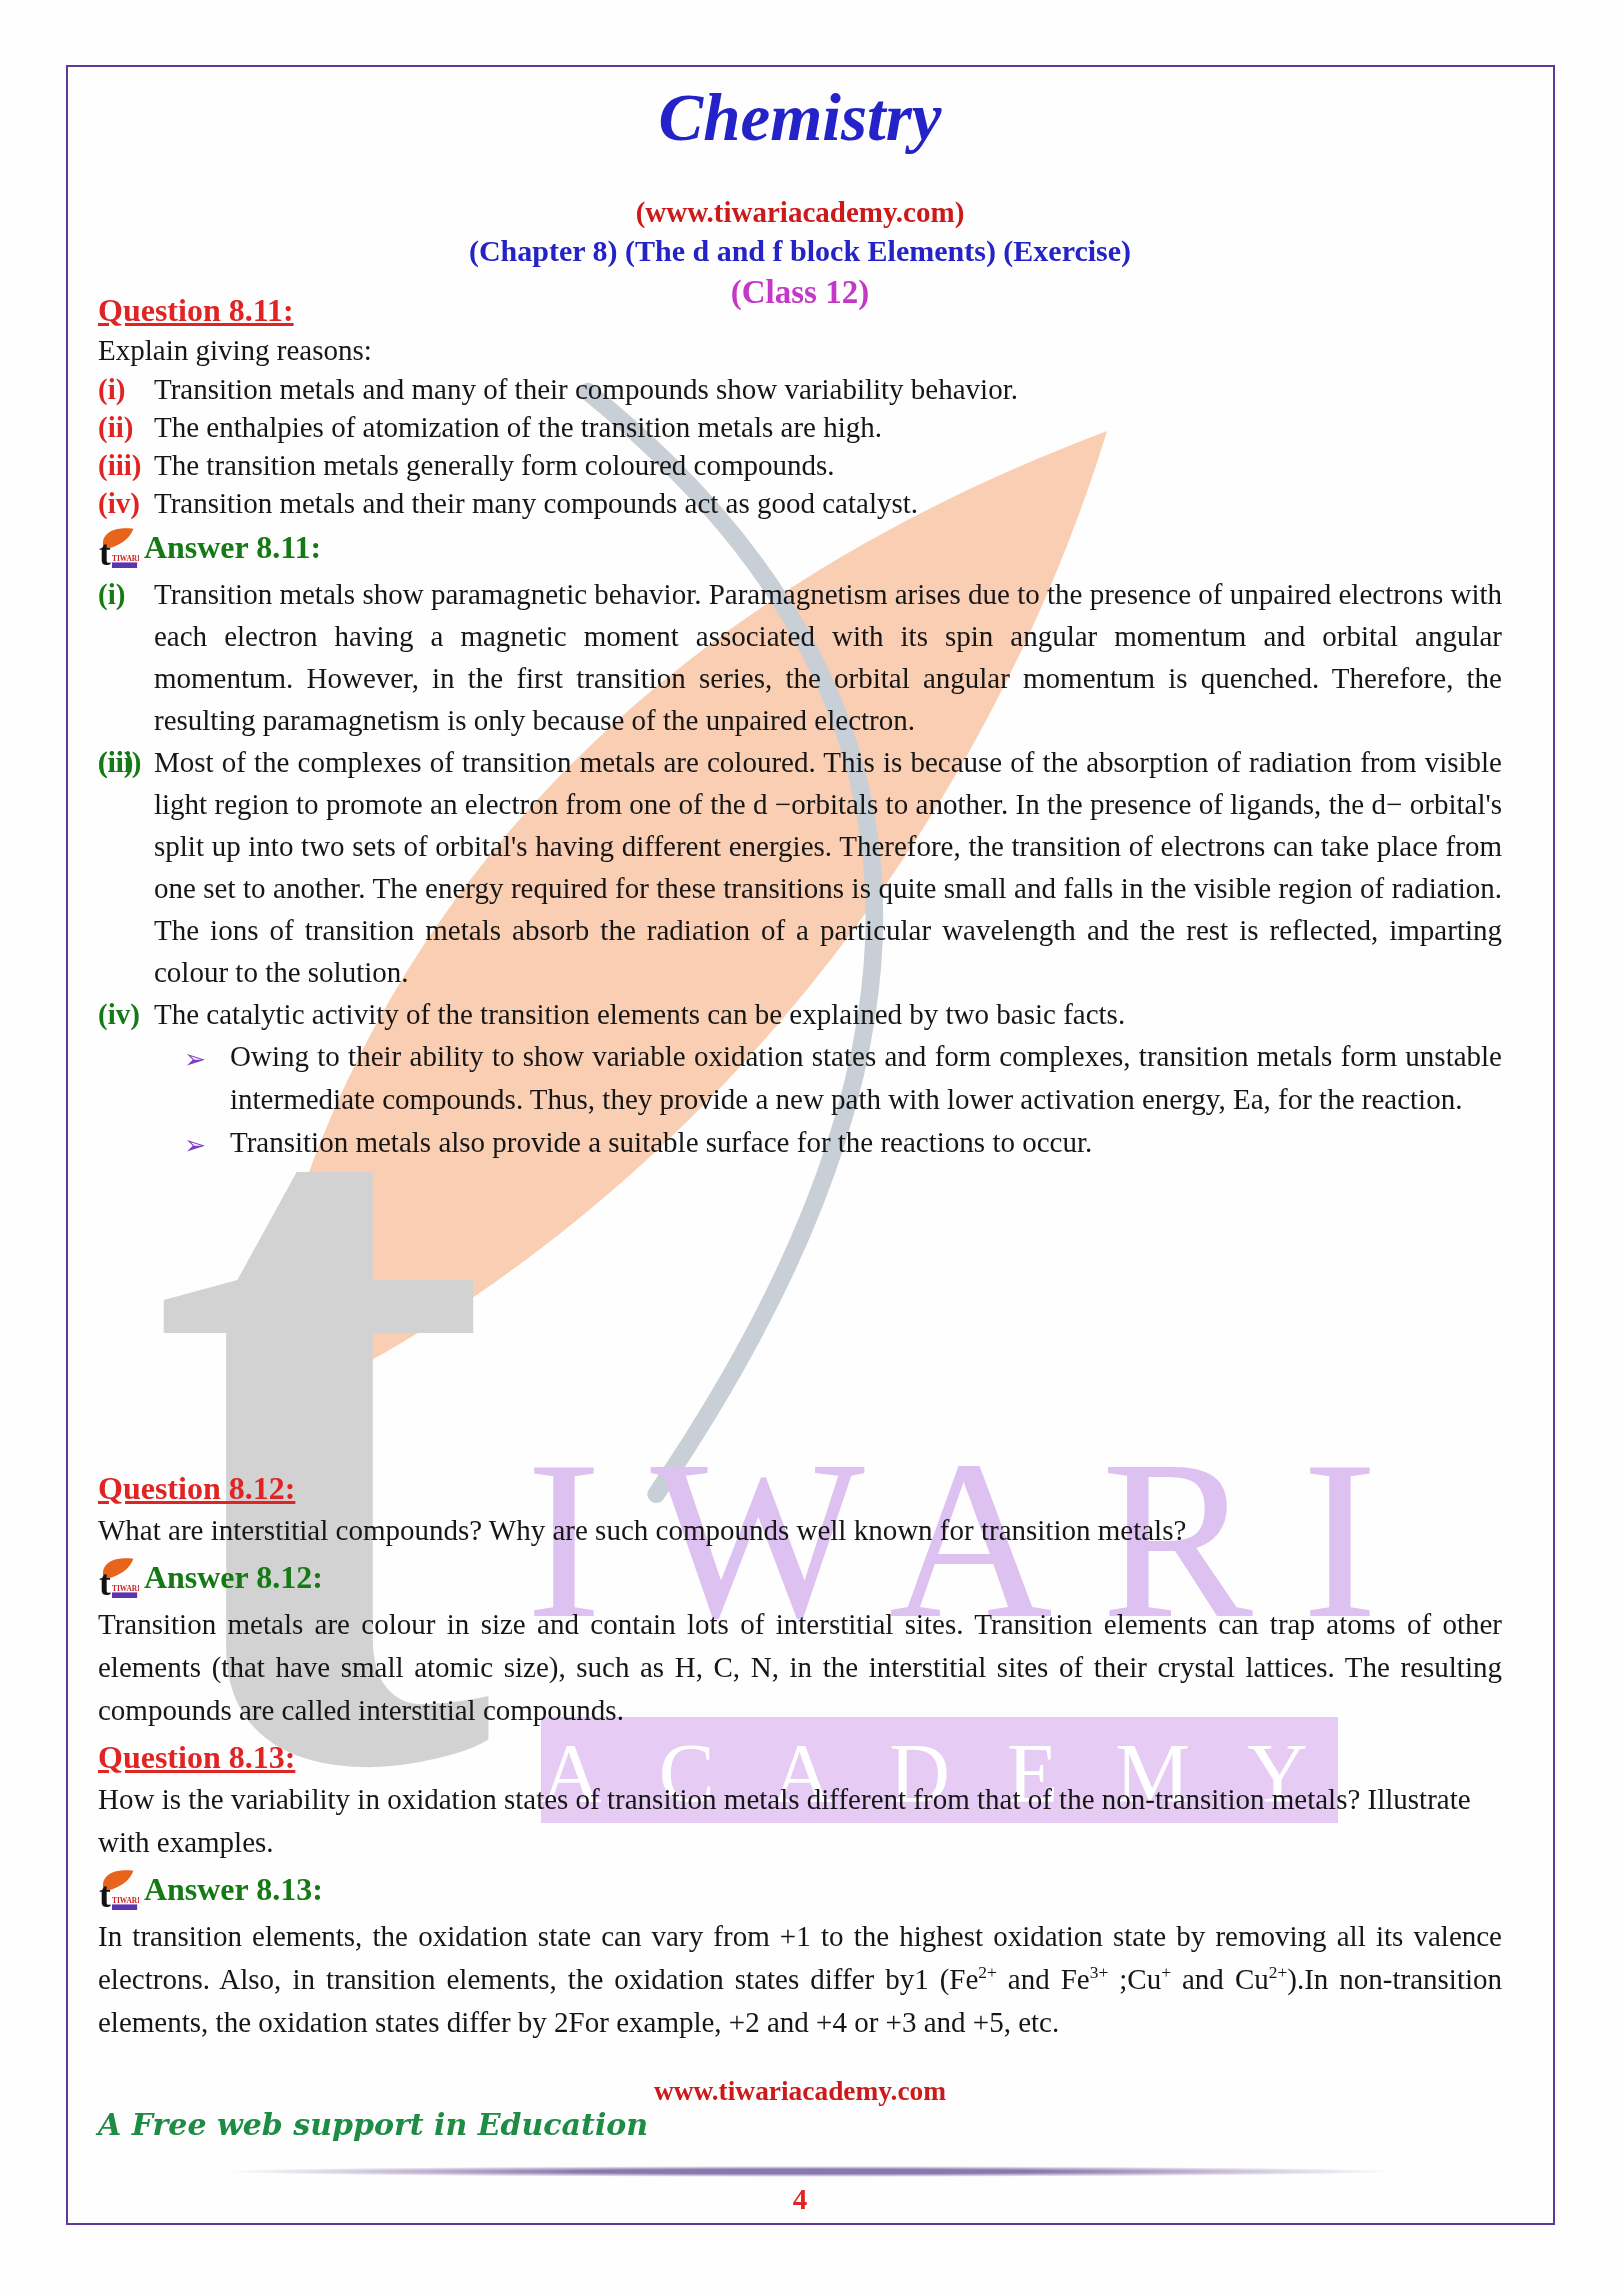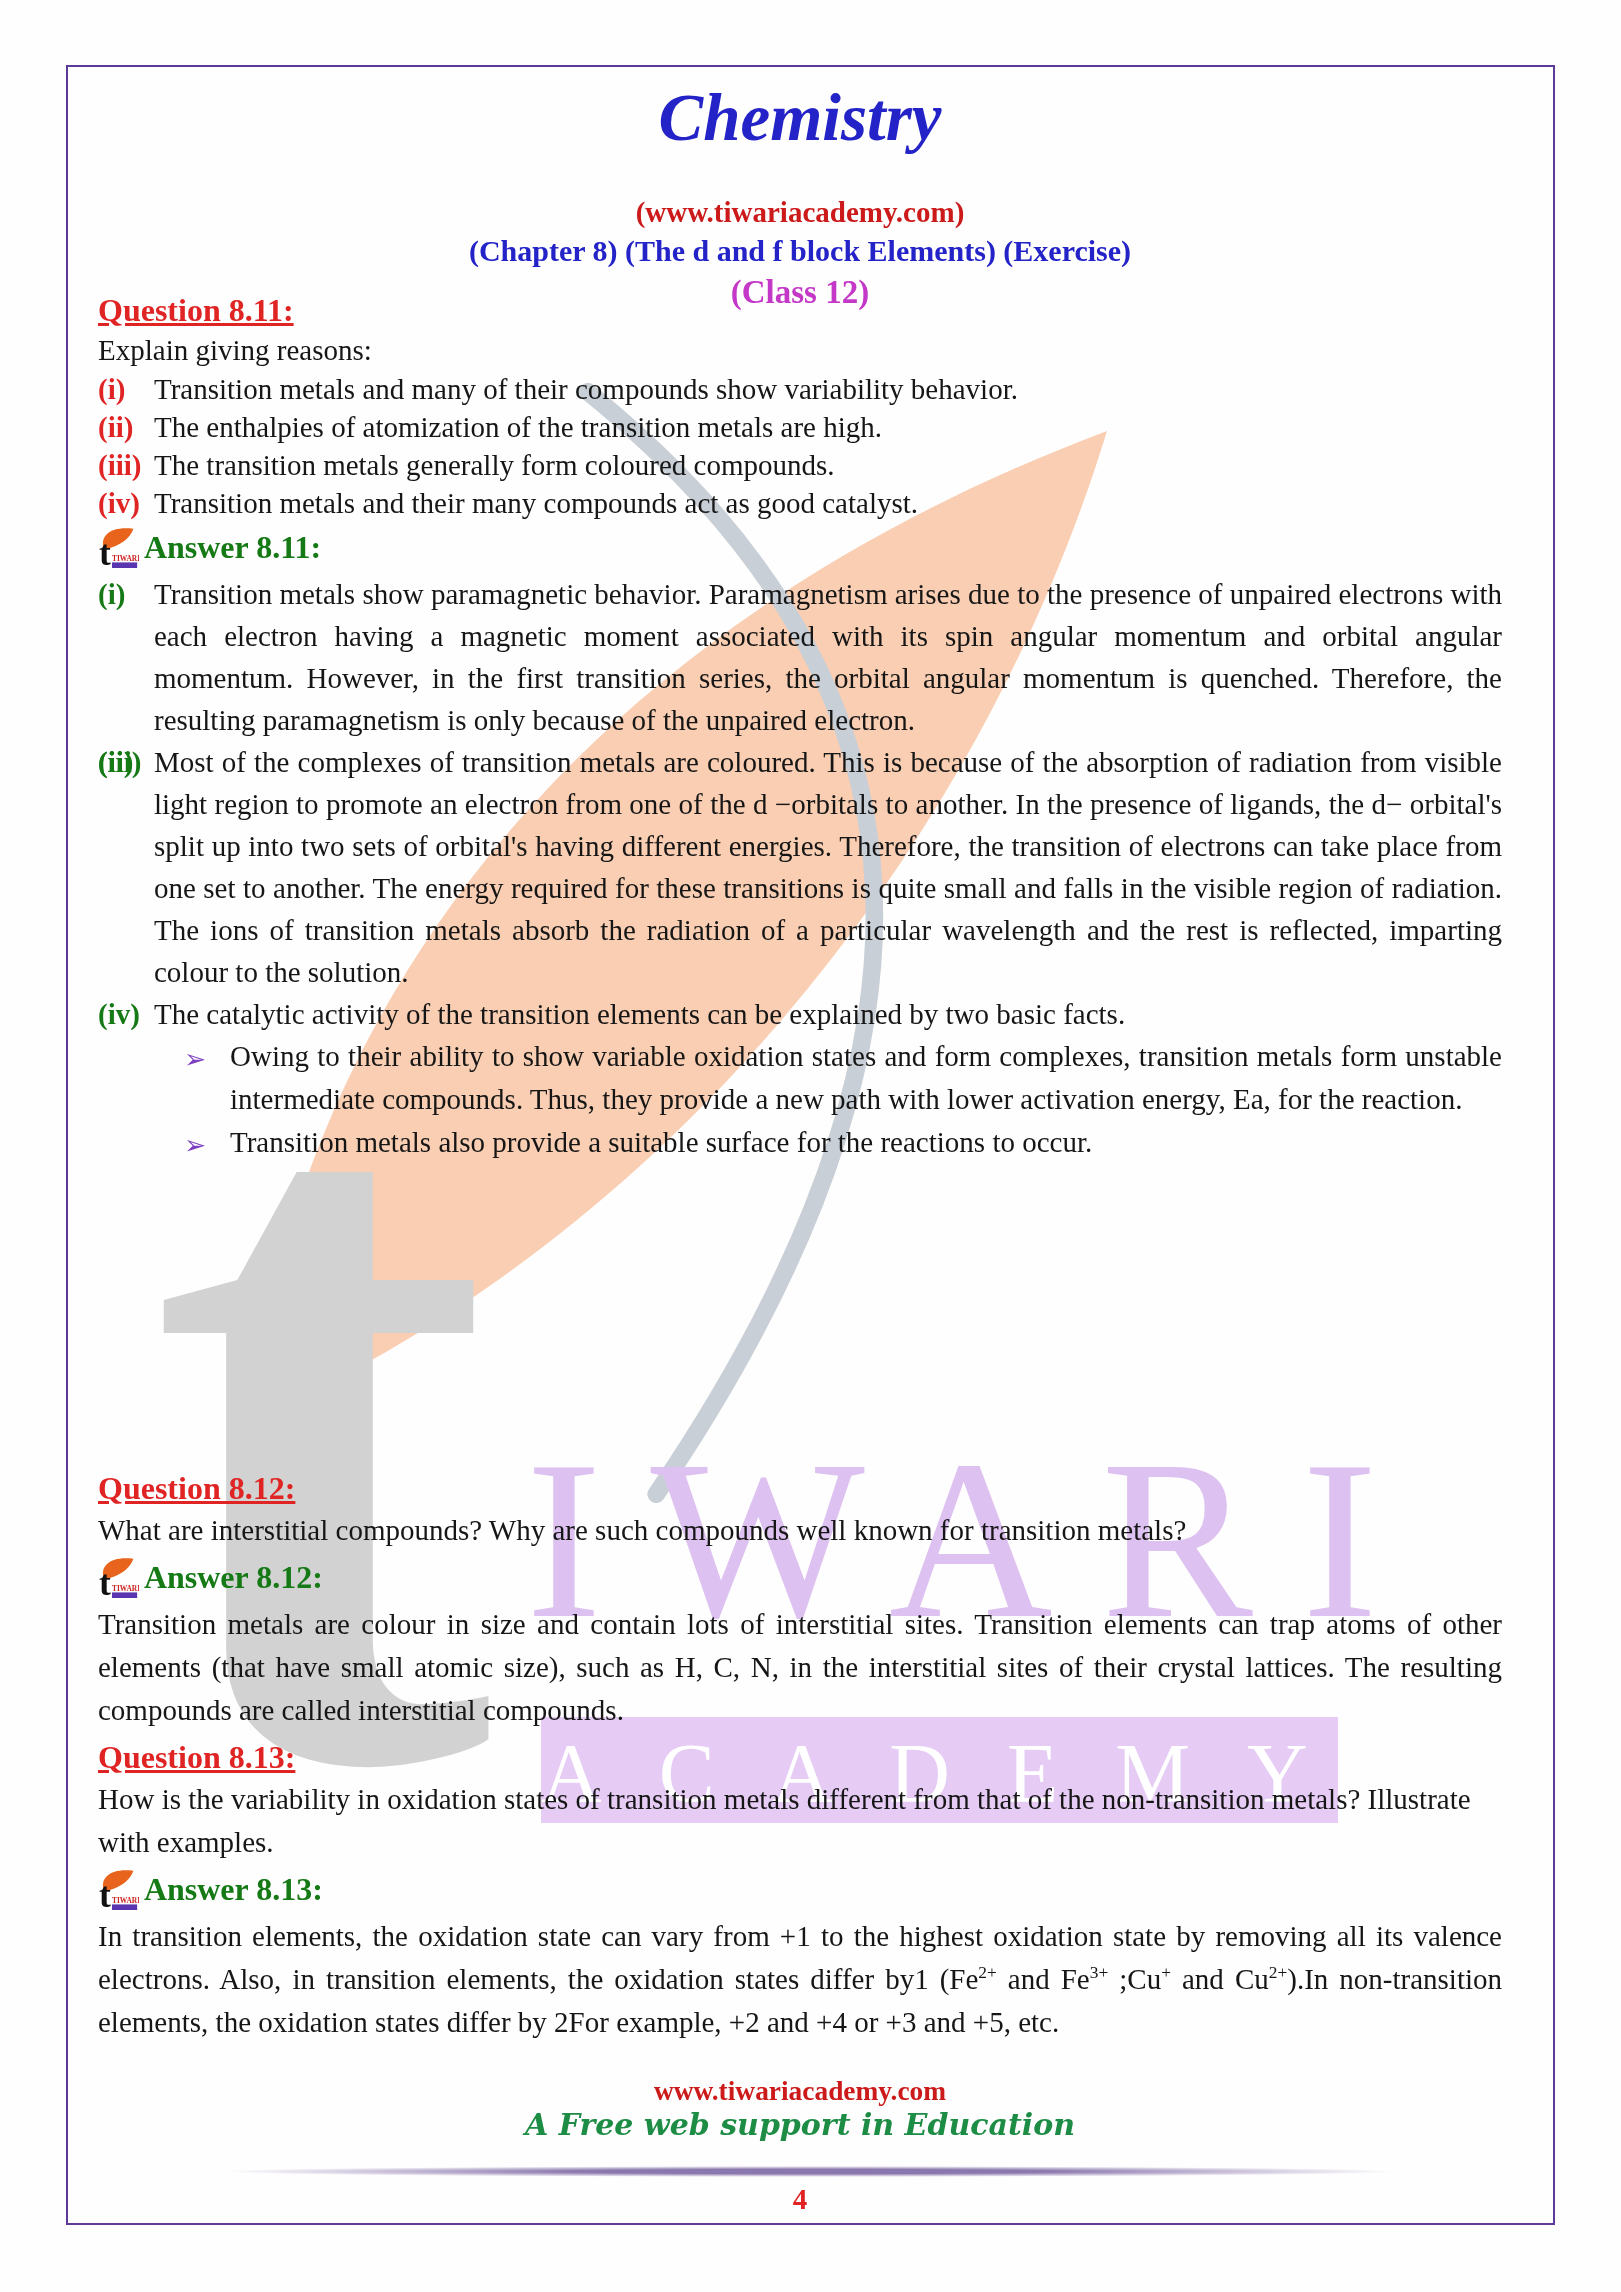--- a/index.html
+++ b/index.html
@@ -44,21 +44,21 @@
   .apara-plain{text-align:justify;line-height:43px;}
   .alabel{position:absolute;left:0;font-weight:bold;color:var(--answer_green);}
   .bullet{position:relative;padding-left:132px;text-align:justify;line-height:43px;}
   .arrow{position:absolute;left:86px;top:2px;font-family:"DejaVu Sans",sans-serif;
          color:var(--bullet_purple);font-size:26.5px;}
   sup{font-size:60%;line-height:0;}
 
   
   .f-site{position:absolute;left:98px;top:2076px;width:1404px;text-align:center;
           font-weight:bold;font-size:27.4px;color:var(--brand_red);line-height:31px;}
-  .f-slogan{position:absolute;left:98px;top:2107px;width:1404px;text-align:center;
+  .f-slogan{position:absolute;left:98px;top:2107px;width:1404px;
           font-style:italic;font-weight:bold;font-size:30px;color:var(--footer_green);
           font-family:"DejaVu Serif",serif;line-height:35px;}
   .divider{position:absolute;left:222px;top:2166px;width:1176px;height:10.8px;border-radius:50%;
           background:radial-gradient(ellipse closest-side,#8a77ad 0%,#8a77ad 40%,rgba(138,119,173,0) 100%);}
   .f-page{position:absolute;left:98px;top:2182px;width:1404px;text-align:center;
           font-weight:bold;font-size:29px;color:var(--question_red);line-height:35px;}
 </style>
 </head>
 <body>
 

